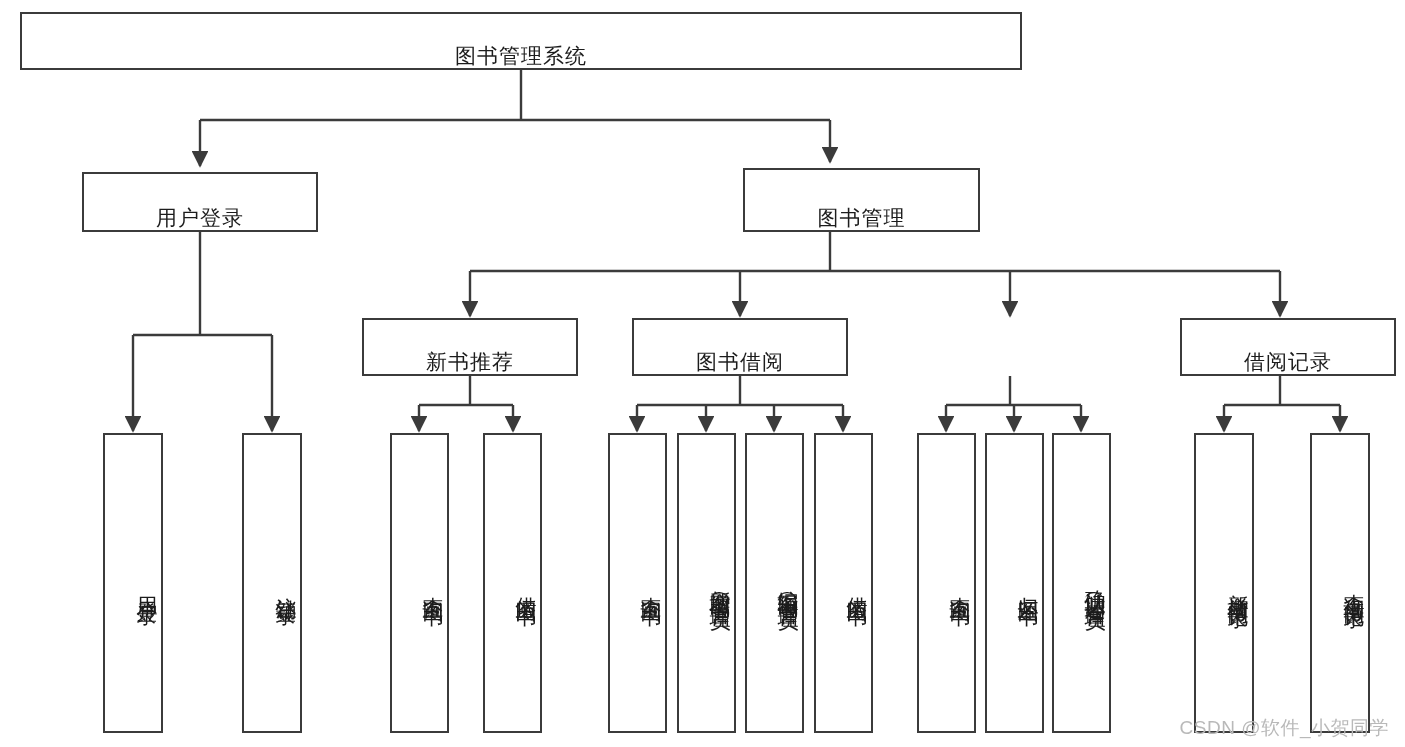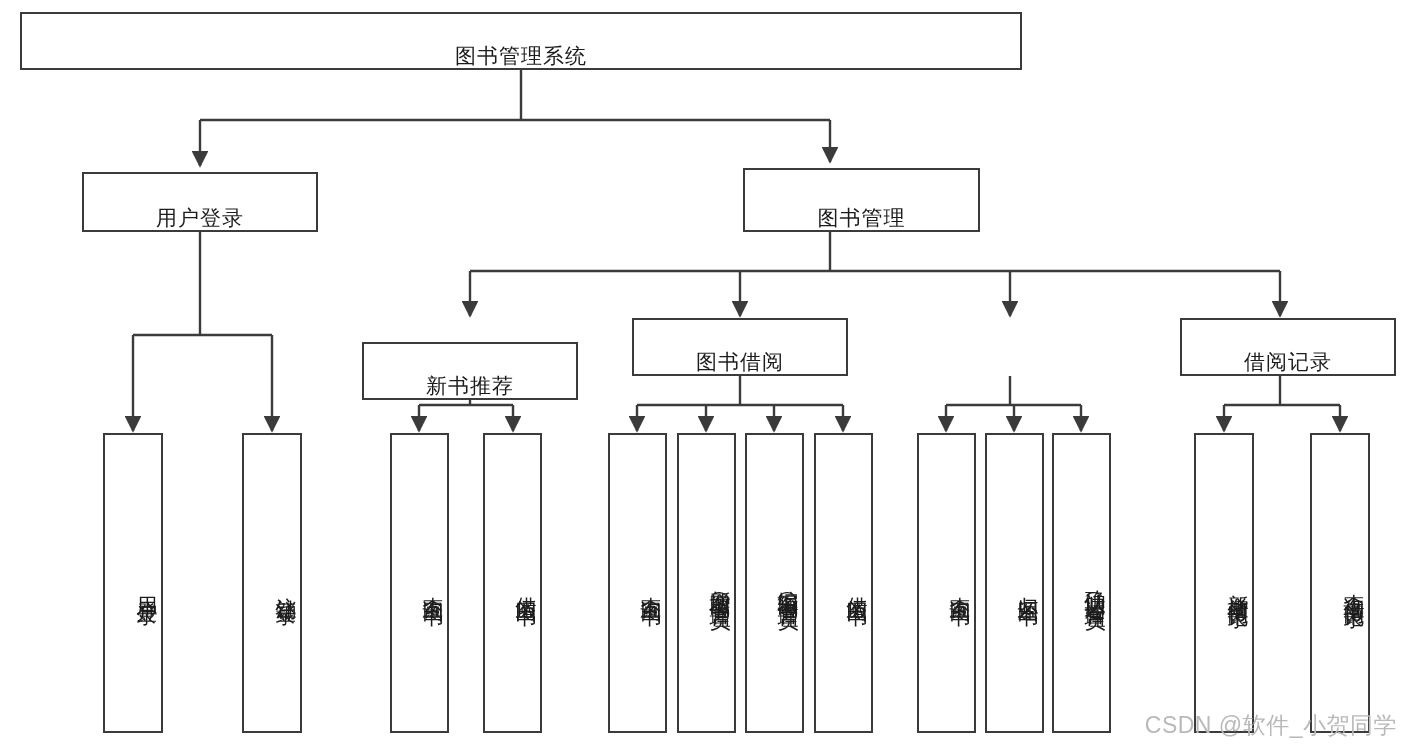--- a/index.html
+++ b/index.html
@@ -53,23 +53,23 @@
     writing-mode: vertical-rl;
     text-orientation: upright;
     letter-spacing: 3px;
     white-space: nowrap;
   }
   .nlabel {
     display: block;
   }
   #watermark {
     position: absolute;
-    right: 8px;
+    right: 16px;
     bottom: 6px;
-    font-size: 23px;
+    font-size: 19px;
     color: #b9b9b9;
     letter-spacing: 0.5px;
     white-space: nowrap;
     user-select: none;
   }
 </style>
 </head>
 <body>
 
 <div id="canvas">
@@ -128,21 +128,21 @@
     <span class="nlabel">图书管理系统</span>
   </div>
 
   <div class="node horiz" style="left:82px; top:172px; width:236px; height:60px;">
     <span class="nlabel">用户登录</span>
   </div>
   <div class="node horiz" style="left:711px; top:168px; width:237px; height:64px;margin-left:32px;">
     <span class="nlabel">图书管理</span>
   </div>
 
-  <div class="node horiz" style="left:362px; top:318px; width:216px; height:58px;margin-top:24px;">
+  <div class="node horiz" style="left:362px; top:318px; width:216px; height:58px;">
     <span class="nlabel">新书推荐</span>
   </div>
   <div class="node horiz" style="left:632px; top:318px; width:216px; height:58px;">
     <span class="nlabel">图书借阅</span>
   </div>
   <div class="node horiz" style="left:1172px; top:318px; width:216px; height:58px;margin-left:8px;">
     <span class="nlabel">借阅记录</span>
   </div>
 
   <div class="node vert" style="left:103px; top:433px; width:60px; height:300px;">

